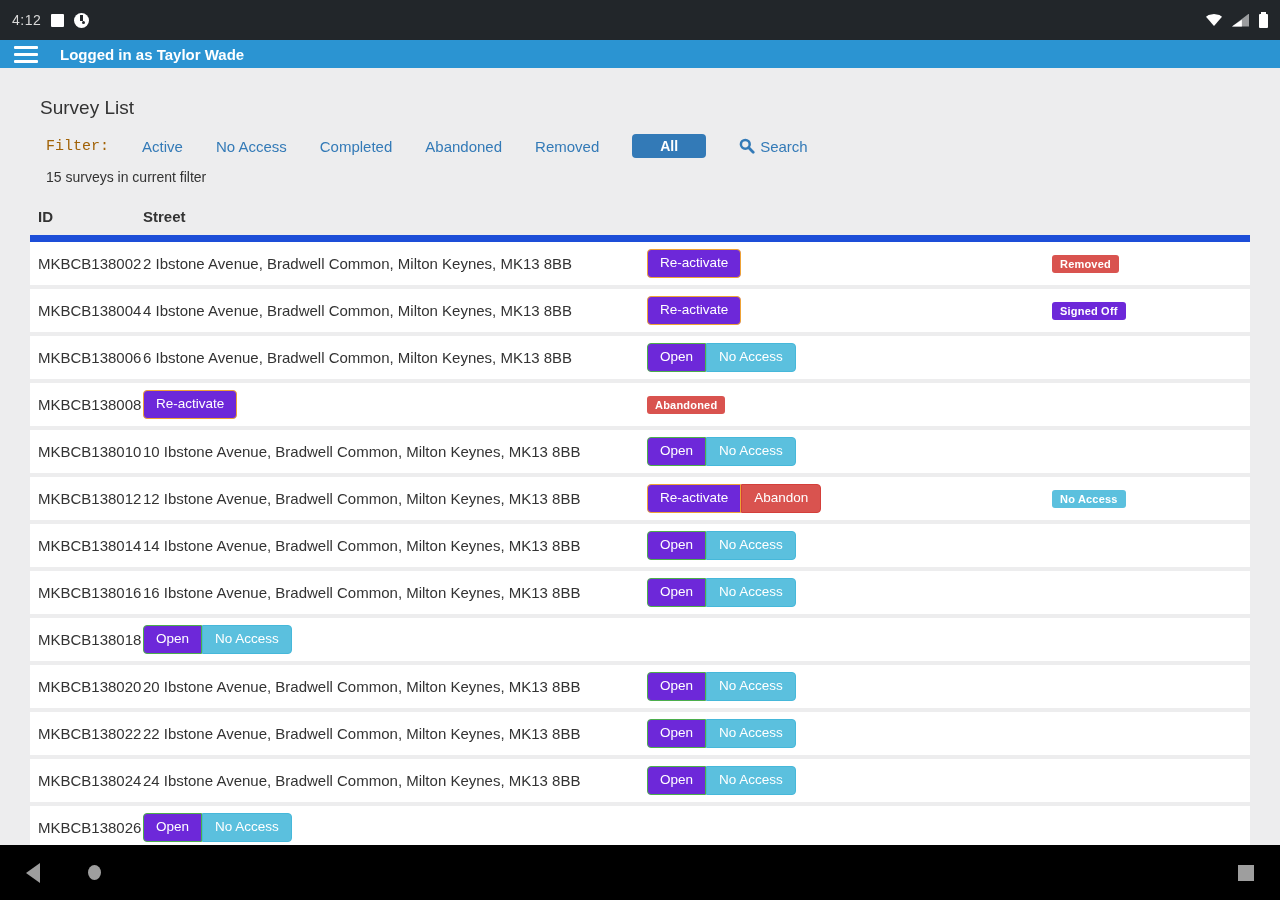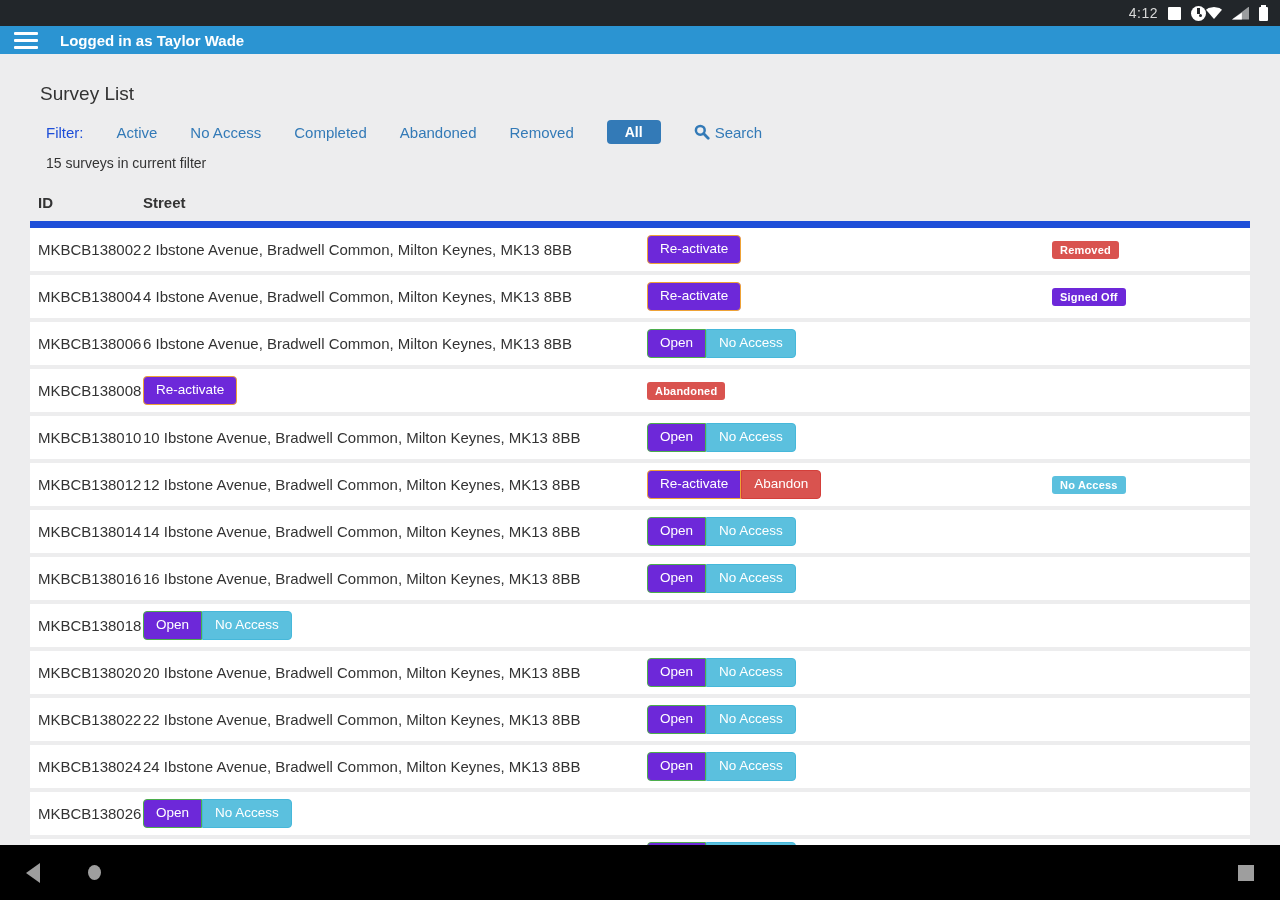--- a/index.html
+++ b/index.html
@@ -1,21 +1,21 @@
 <!DOCTYPE html>
 <html><head>
 <meta charset="utf-8">
 <style>
   html,body{margin:0;padding:0;}
   body{width:1280px;height:900px;overflow:hidden;background:#ededee;
        font-family:"Liberation Sans",sans-serif;-webkit-font-smoothing:antialiased;}
   .screen{position:relative;width:1280px;height:900px;background:#ededee;overflow:hidden;}
 
   
-  .status-bar{height:26px;background:#22262a;display:flex;justify-content:flex-end;
+  .status-bar{height:40px;background:#22262a;display:flex;justify-content:space-between;
               align-items:center;padding:0 12px;}
   .sb-left,.sb-right{display:flex;align-items:center;gap:10px;}
   .sb-time{font-size:14px;color:#d9d9d9;letter-spacing:.5px;}
   .sb-square{width:13px;height:13px;background:#fff;border-radius:1px;}
   .sb-datasaver{width:15px;height:15px;border-radius:50%;background:#fff;position:relative;}
   .sb-datasaver::before{content:"";position:absolute;left:6px;top:2px;width:3px;height:6px;background:#22262a;}
   .sb-datasaver::after{content:"";position:absolute;left:8px;top:8px;width:3px;height:3px;border-radius:50%;background:#22262a;}
   .sb-wifi{width:16px;height:12px;background:#fff;
            clip-path:polygon(50% 100%,0 22%,16% 9%,50% 0,84% 9%,100% 22%);}
   .sb-signal{position:relative;width:17px;height:13px;}
@@ -28,23 +28,23 @@
   
   .app-bar{height:28px;background:#2b94d2;display:flex;align-items:center;padding:0 14px;}
   .hamburger{width:24px;display:flex;flex-direction:column;gap:4px;cursor:pointer;padding:4px 0;}
   .hamburger span{height:3px;background:#fff;border-radius:1px;}
   .app-title{color:#fff;font-weight:bold;font-size:15px;margin-left:22px;}
 
   
   .content{padding:0 30px;margin-top:29px;}
   .page-title{margin:18px 0 0 10px;font-size:19px;color:#333;}
   .filter-row{display:flex;align-items:center;margin:15px 0 0 16px;gap:33px;font-size:15px;}
-  .filter-label{color:#1d4ed8;}
+  .filter-label{color:#a16207;font-family:Liberation Mono, monospace;}
   .filter-link{color:#337ab7;cursor:pointer;text-decoration:none;}
-  .filter-all{background:#337ab7;color:#fff;padding:4px 18px;border-radius:4px;
+  .filter-all{background:#337ab7;color:#fff;padding:4px 28px;border-radius:4px;
               font-weight:bold;font-size:14px;cursor:pointer;}
   .search-btn{display:flex;align-items:center;gap:5px;color:#337ab7;cursor:pointer;}
   .count{margin:11px 0 0 16px;font-size:14px;color:#333;}
 
   .grid-cols{display:grid;grid-template-columns:105px 504px 405px auto;align-items:center;}
   .thead{margin-top:15px;padding:8px 0 10px 8px;font-weight:bold;font-size:15px;color:#333;}
   .rows{border-top:7px solid #1d4ed8;}
   .row{background:#fff;min-height:43px;margin-bottom:4px;padding-left:8px;
        font-size:15px;color:#333;}
   .row.partial{align-items:start;padding-top:3px;min-height:55px;}

